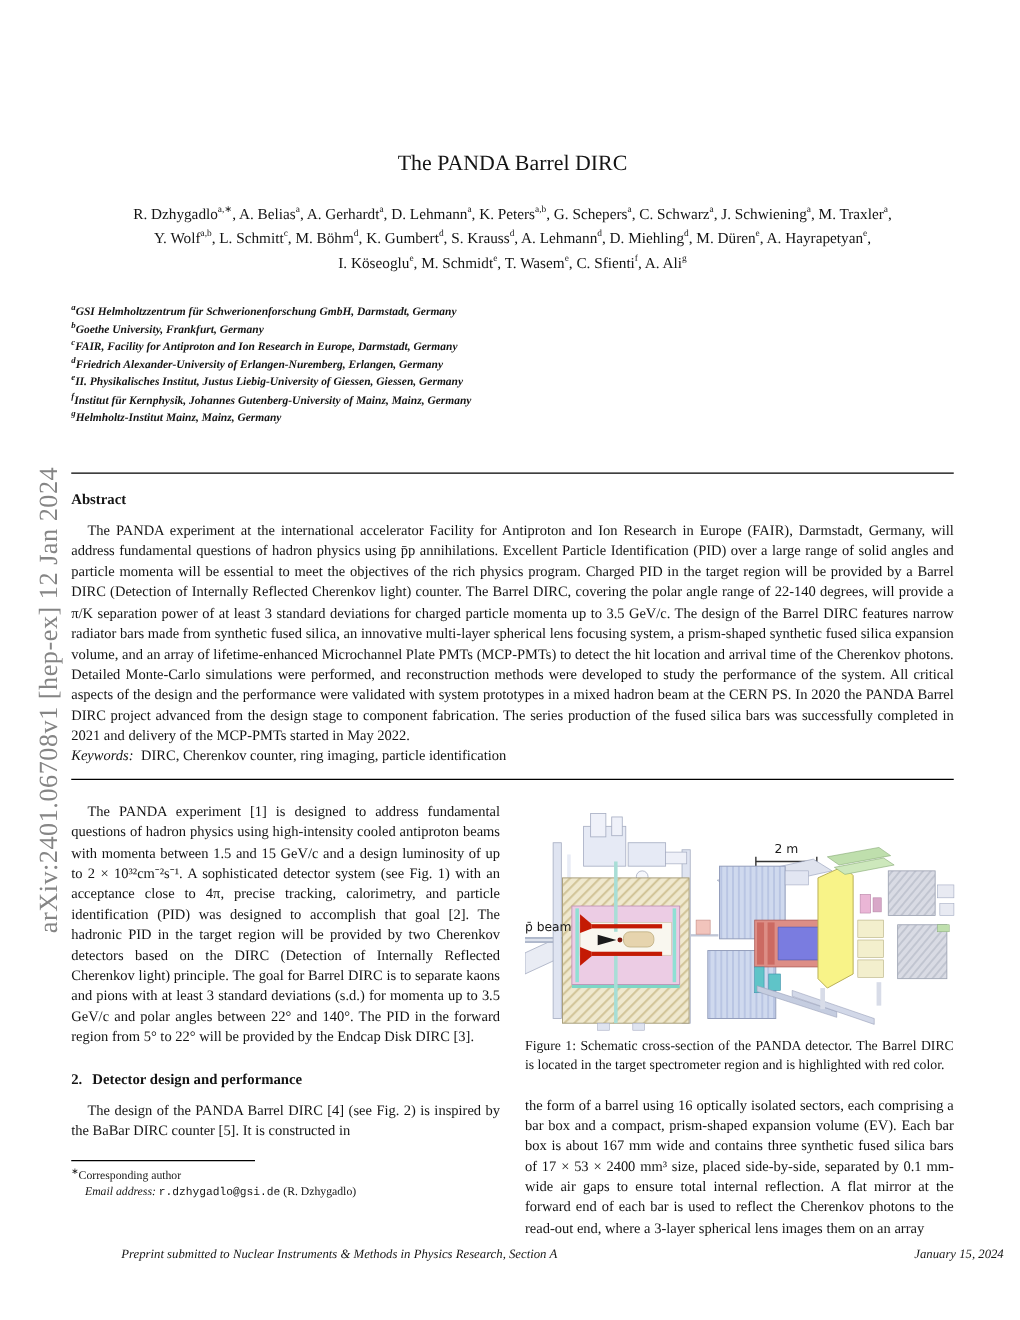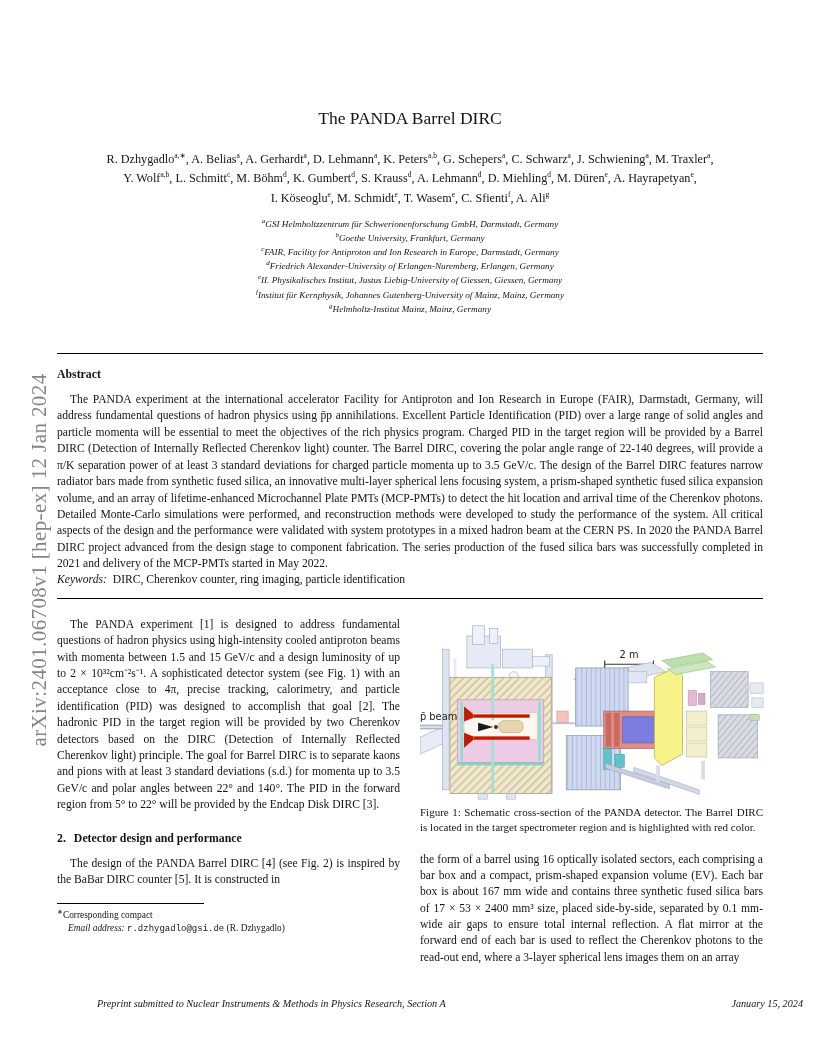--- a/index.html
+++ b/index.html
@@ -9,28 +9,28 @@
     font-family:"Liberation Serif", serif; color:#141414;
   }
   .page { position:absolute; inset:0; }
 
   .arxiv-banner {
     position:absolute; left:39px; top:560px;
     transform:translate(-50%,-50%) rotate(-90deg);
     white-space:nowrap; font-size:21px; color:#858585; letter-spacing:0.4px;
   }
 
-  .content { position:absolute; left:57px; top:4px; width:706px; }
+  .content { position:absolute; left:57px; top:16px; width:706px; }
 
   .title { font-size:17.5px; font-weight:normal; text-align:center; margin-top:104px; }
 
   .authors { text-align:center; font-size:12.2px; margin-top:21px; line-height:1.58; }
   .authors sup { font-size:7.5px; }
 
-  .affiliations { text-align:center; font-style:italic; font-size:9.2px; margin-top:9px; line-height:1.42; }
+  .affiliations { text-align:left; font-style:italic; font-size:9.2px; margin-top:22px; line-height:1.42;font-weight:bold; }
   .affiliations sup { font-style:italic; font-size:7px; }
 
   hr.rule { border:none; border-top:1px solid #000; height:0; }
   .top-rule { margin-top:37px; }
   .kw-rule  { margin-top:12px; }
 
   .abstract-head { font-size:11.8px; font-weight:bold; margin-top:13px; }
 
   .par { font-size:11.6px; line-height:1.415; text-align:justify; text-indent:13px; }
   .abstract-text { margin-top:10px; line-height:1.42; }
@@ -105,21 +105,21 @@
     <div class="columns">
 
       <div class="col left-col">
         <p class="par body-par">The PANDA experiment [1] is designed to address fundamental questions of hadron physics using high-intensity cooled antiproton beams with momenta between 1.5 and 15 GeV/c and a design luminosity of up to 2 × 10³²cm⁻²s⁻¹.  A sophisticated detector system (see Fig. 1) with an acceptance close to 4π, precise tracking, calorimetry, and particle identification (PID) was designed to accomplish that goal [2].  The hadronic PID in the target region will be provided by two Cherenkov detectors based on the DIRC (Detection of Internally Reflected Cherenkov light) principle. The goal for Barrel DIRC is to separate kaons and pions with at least 3 standard deviations (s.d.) for momenta up to 3.5 GeV/c and polar angles between 22° and 140°.  The PID in the forward region from 5° to 22° will be provided by the Endcap Disk DIRC [3].</p>
 
         <h2 class="sec-head second"><span>2.</span><span class="sec-gap">Detector design and performance</span></h2>
         <p class="par body-par">The design of the PANDA Barrel DIRC [4] (see Fig. 2) is inspired by the BaBar DIRC counter [5].  It is constructed in</p>
 
         <div class="footnote-block">
           <hr class="fn-rule">
-          <div class="fn-line1"><sup>∗</sup><span>Corresponding compact</span></div>
+          <div class="fn-line1"><sup>∗</sup><span>Corresponding author</span></div>
           <div class="fn-line2"><span class="fn-email-label">Email address:</span> <span class="fn-email">r.dzhygadlo@gsi.de</span> <span>(R. Dzhygadlo)</span></div>
         </div>
       </div>
 
       <div class="col right-col">
 
         <svg class="fig" viewBox="0 0 368 186" xmlns="http://www.w3.org/2000/svg">
           <defs>
             <pattern id="tanH" width="6" height="6" patternUnits="userSpaceOnUse" patternTransform="rotate(45)">
               <rect width="6" height="6" fill="#efe8ce"></rect>

